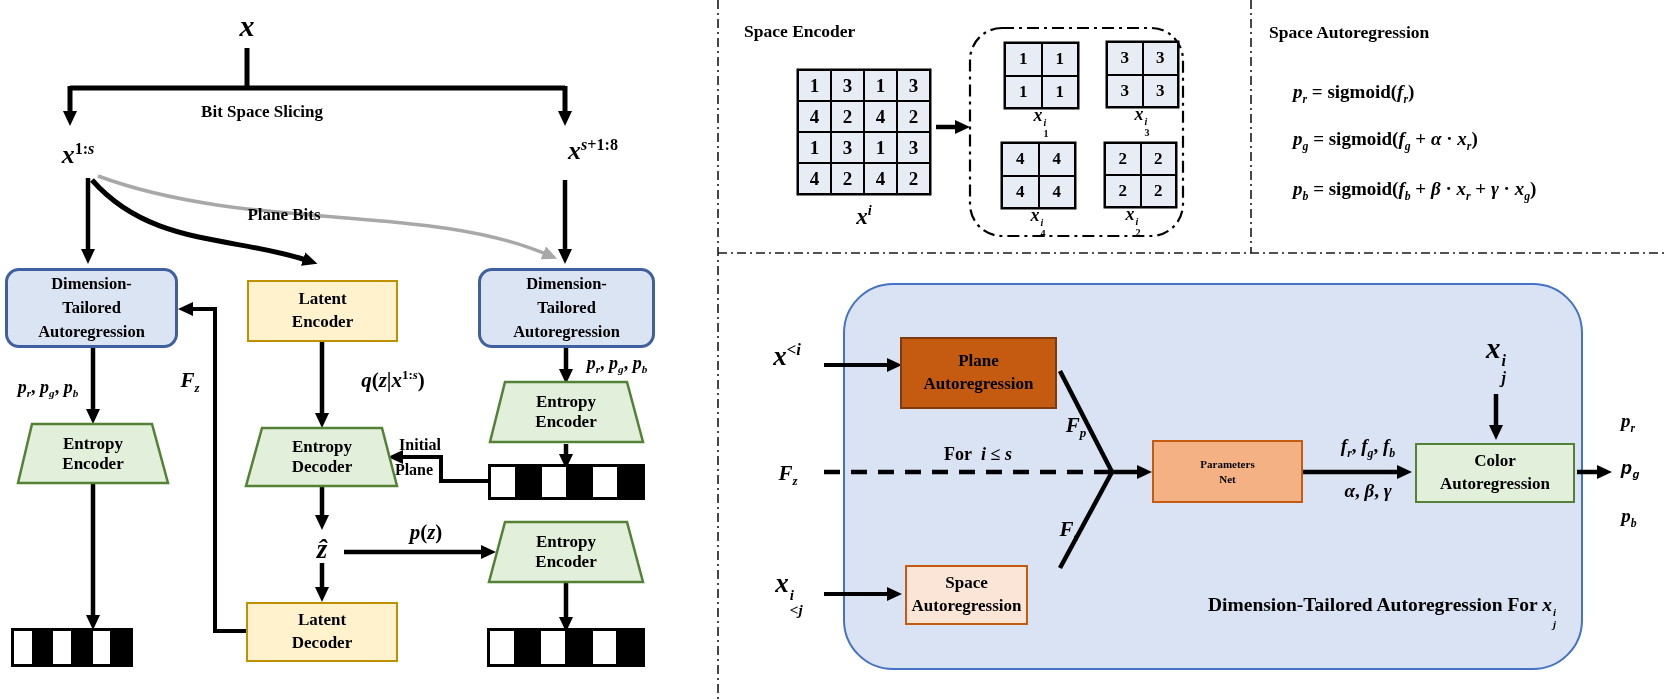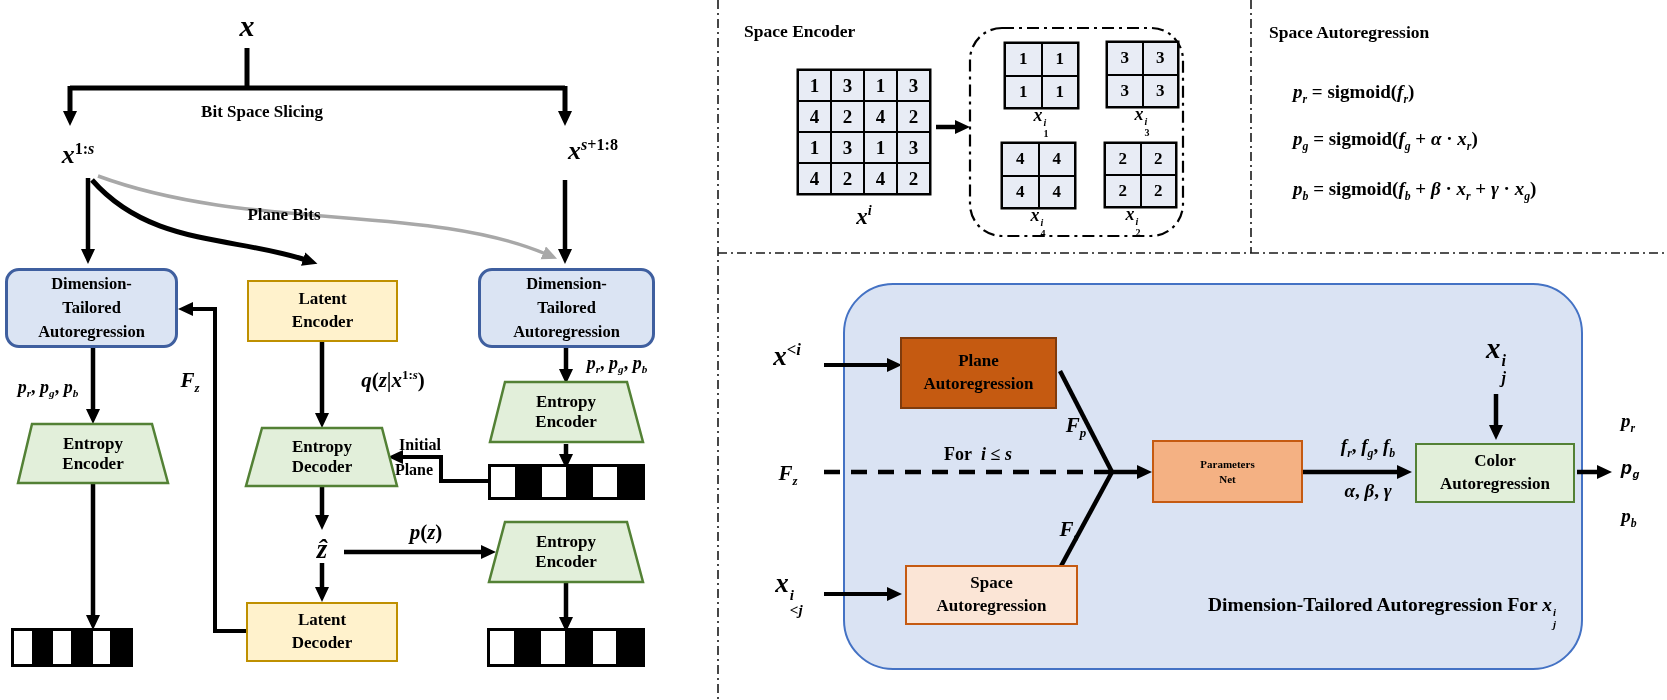--- a/index.html
+++ b/index.html
@@ -229,21 +229,21 @@
 <div class="lbl" style="left:787px;top:356px;font-size:27px;"><i>x</i><sup>&lt;<i>i</i></sup></div>
 <div class="lbl" style="left:788px;top:475px;font-size:21px;"><i>F<sub>z</sub></i></div>
 <div class="lbl" style="left:789px;top:594px;font-size:27px;"><i>x</i><span class="stk">
       <span><i>i</i></span>
       <span>&lt;<i>j</i></span>
     </span></div>
 
 <div class="box darkorange" style="left:900px;top:337px;width:157px;height:72px;">
   <span>Plane<br>Autoregression</span>
 </div>
-<div class="box peach" style="left:905px;top:565px;width:173px;height:60px;">
+<div class="box peach" style="left:905px;top:565px;width:123px;height:60px;">
   <span>Space<br>Autoregression</span>
 </div>
 <div class="box midorange" style="left:1152px;top:440px;width:151px;height:63px;">
   <span>Parameters<br>Net</span>
 </div>
 <div class="box lightgreen" style="left:1415px;top:443px;width:160px;height:60px;">
   <span>Color<br>Autoregression</span>
 </div>
 
 <div class="lbl" style="left:978px;top:454px;font-size:18px;">For&nbsp; <i>i</i> ≤ <i>s</i></div>

